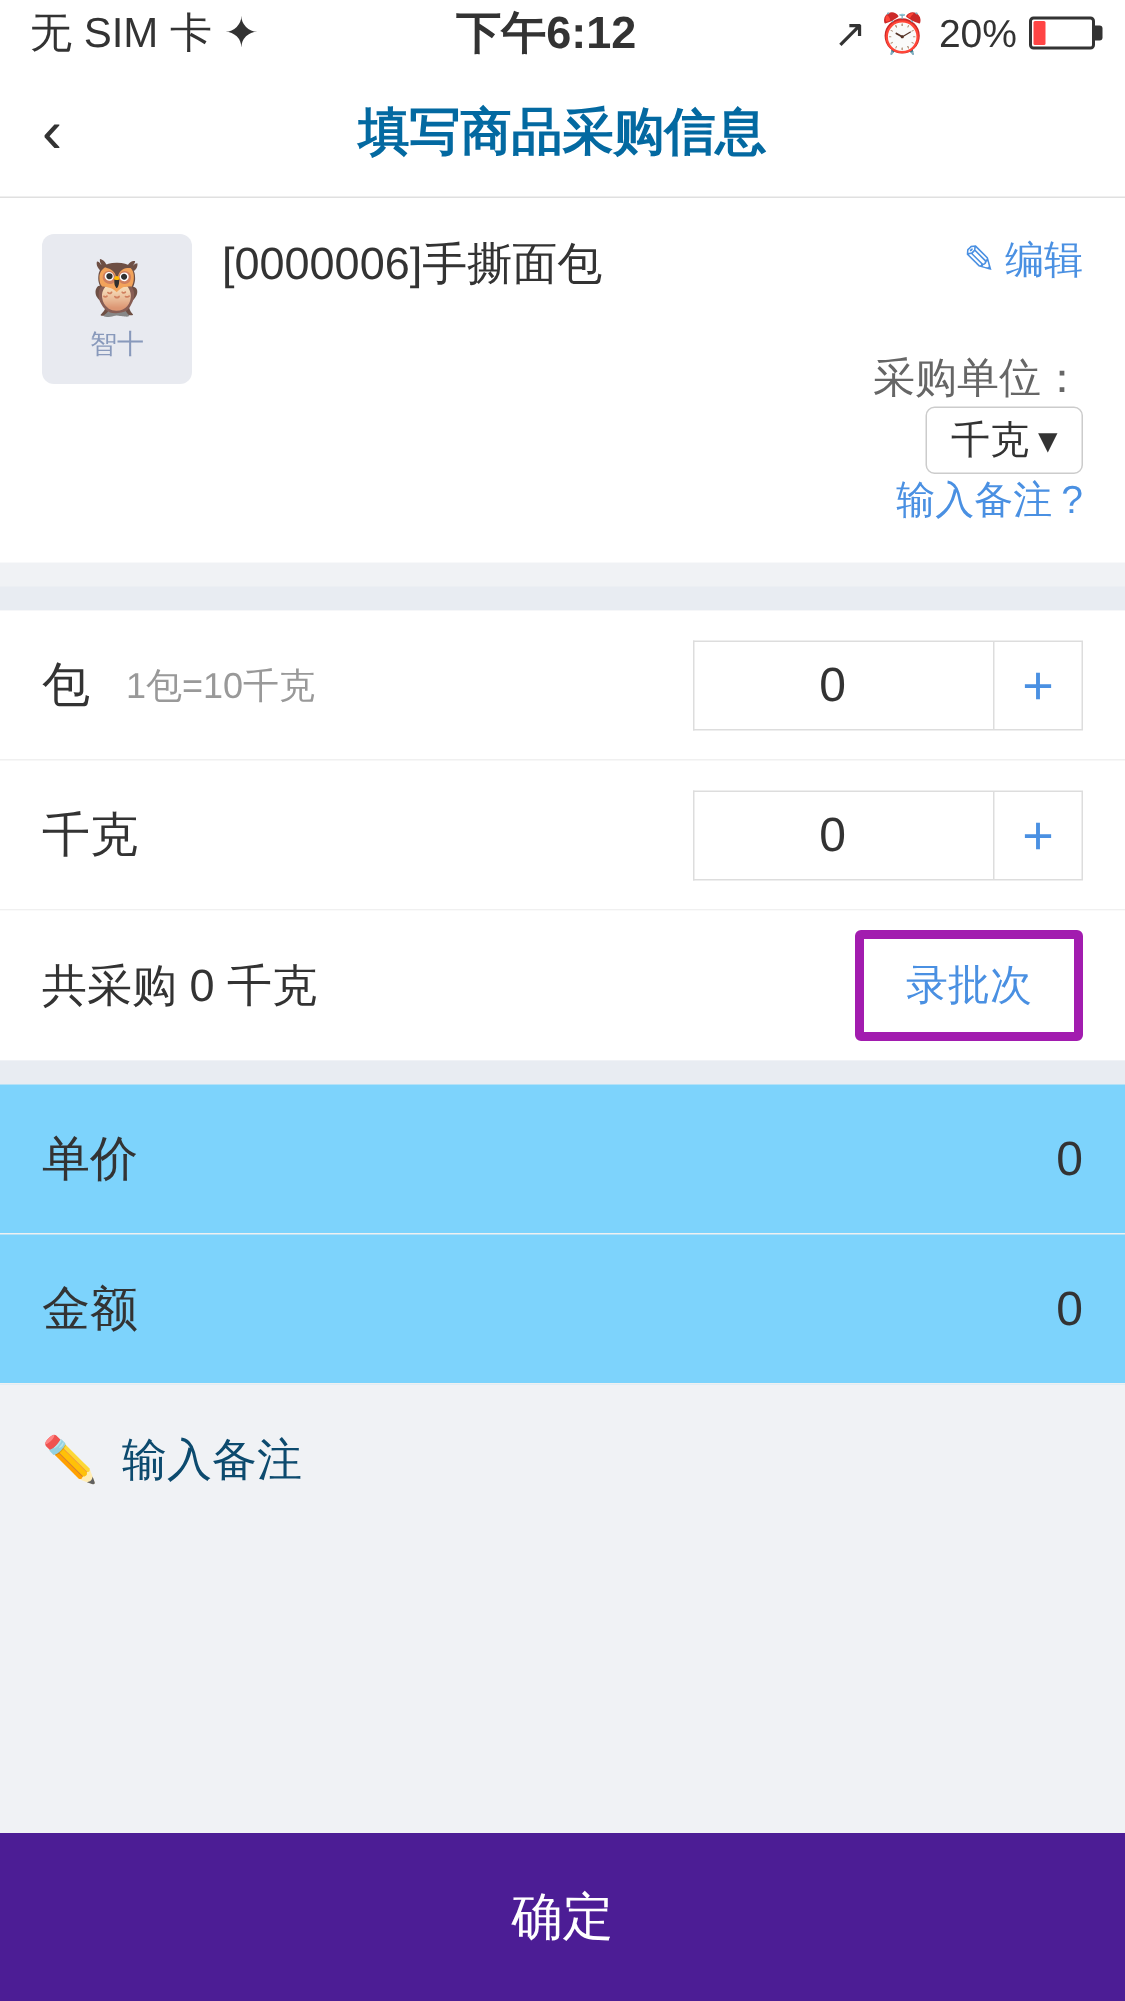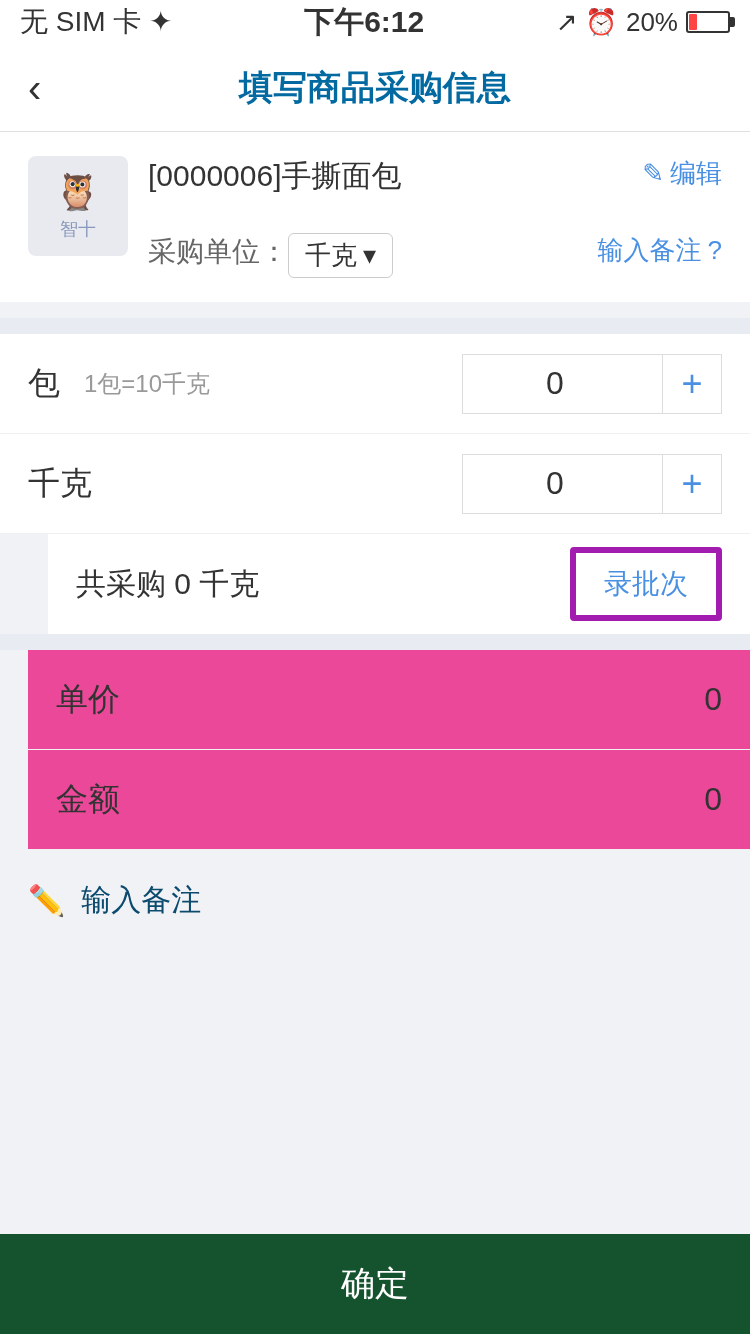--- a/index.html
+++ b/index.html
@@ -209,42 +209,40 @@
       font-weight: 300;
     }
 
     
     .summary-row {
       background: #fff;
       display: flex;
       align-items: center;
       padding: 0 28px;
       height: 100px;
-      margin-left: 48px;
     }
     .summary-text {
       font-size: 30px;
       color: #333;
     }
     .batch-btn {
       margin-left: auto;
       border: 6px solid #a21caf;
       color: #4a90e2;
       background: #fff;
       font-size: 28px;
       padding: 12px 28px;
       border-radius: 4px;
       cursor: pointer;
     }
 
     
     .price-section {
-      background: #ec4899;
+      background: #7dd3fc;
       margin-top: 0;
-      margin-left: 28px;
     }
     .price-row {
       display: flex;
       align-items: center;
       padding: 0 28px;
       height: 100px;
       border-bottom: 1px solid #f0f0f0;
     }
     .price-label {
       font-size: 32px;
@@ -273,42 +271,43 @@
       flex: 1;
       background: #f0f2f5;
       min-height: 300px;
     }
 
     
     .confirm-bar {
       position: fixed;
       bottom: 0;
       width: 750px;
-      height: 100px;
-      background: #14532d;
+      height: 112px;
+      background: #4c1d95;
       display: flex;
       align-items: center;
       justify-content: center;
       cursor: pointer;
     }
     .confirm-text {
       font-size: 34px;
       color: #fff;
       font-weight: 500;
     }
 
     .product-top-row {
       display: flex;
       justify-content: space-between;
       align-items: flex-start;
       margin-bottom: 18px;
     }
     .product-bottom-row {
       display: flex;
-      align-items: flex-start;
+      align-items: flex-end;
+      flex-direction: column;
     }
   </style>
 </head>
 <body>
 
 <div class="status-bar">
   <div class="status-left">
     <span>无 SIM 卡 ✦</span>
   </div>
   <div class="status-center">下午6:12</div>

